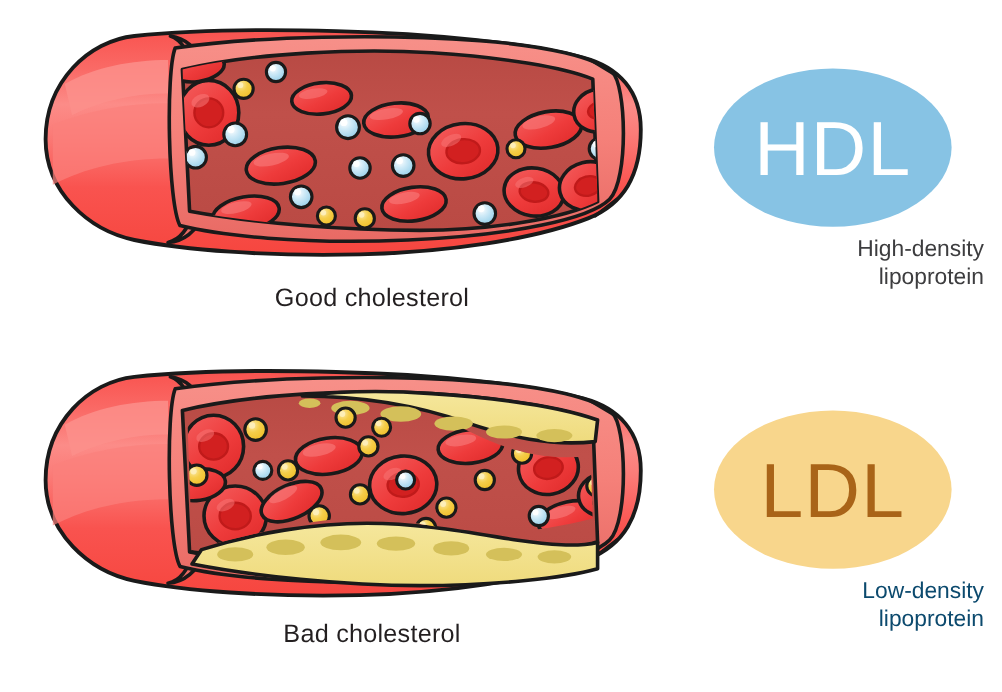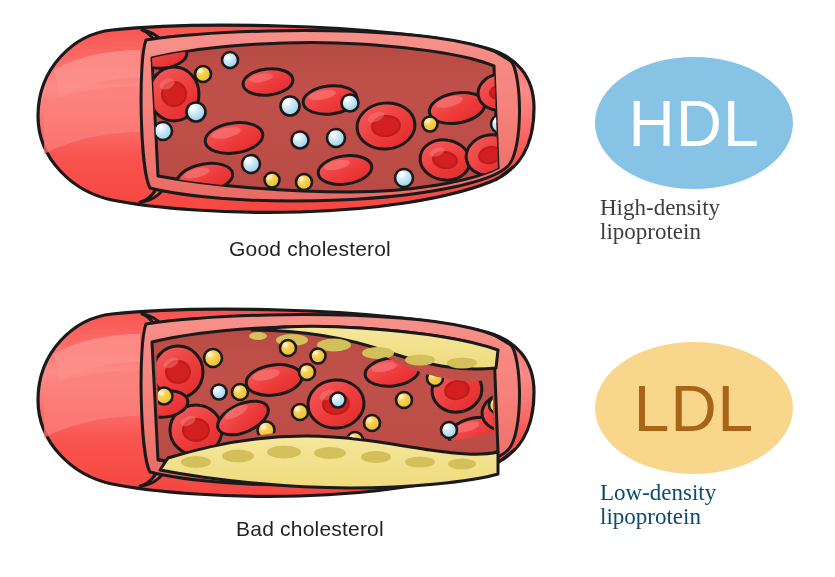--- a/index.html
+++ b/index.html
@@ -35,25 +35,25 @@
     font-size: 21px;
     font-family: "Liberation Sans", sans-serif;
     white-space: nowrap;
     letter-spacing: 0.2px;
   }
   #caption-good { left: 130px; top: 237px; width: 360px; }
   #caption-bad  { left: 130px; top: 517px; width: 360px; }
 
   .legend-sub {
     position: absolute;
-    text-align: left;
+    text-align: right;
     color: #3d3d3f;
-    font-size: 23px;
+    font-size: 19px;
     line-height: 24px;
-    font-family: Liberation Serif, serif;
+    font-family: Liberation Sans, sans-serif;
   }
   #legend-hdl-sub { left: 600px; top: 196px; width: 220px; }
   #legend-ldl-sub { left: 600px; top: 481px; width: 220px; }
   .legend-sub span { display: block; }
 
   .badge-text {
     font-family: "Liberation Sans", sans-serif;
     font-size: 64px;
     letter-spacing: 1px;
   }

